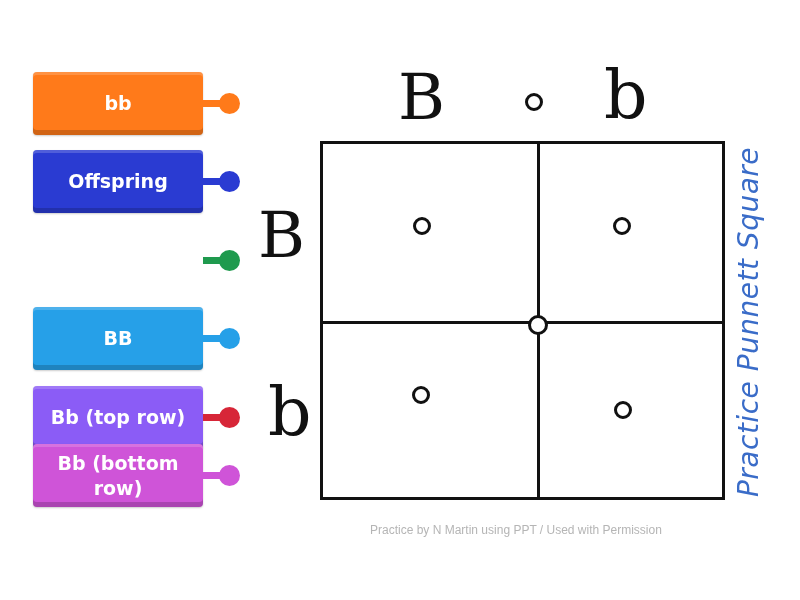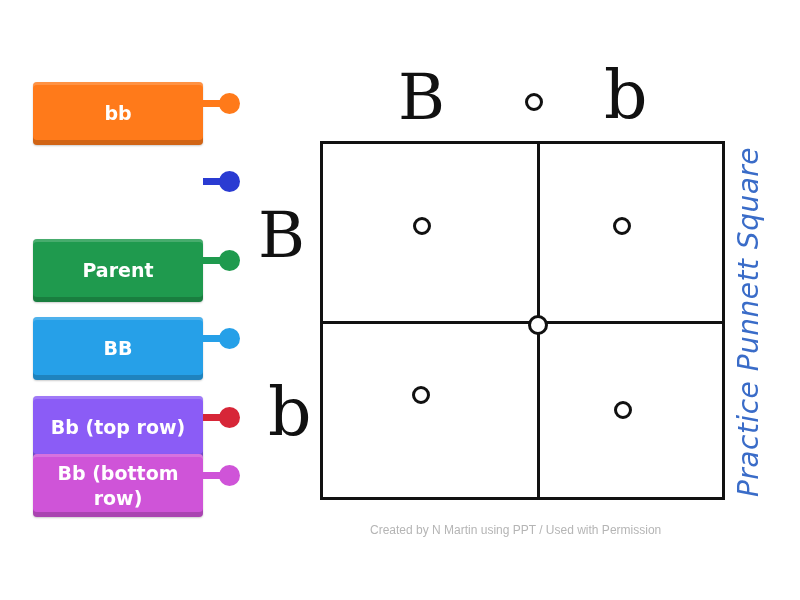--- a/index.html
+++ b/index.html
@@ -8,21 +8,20 @@
 
   .label-item { position: absolute; left: 33px; width: 210px; height: 63px; }
   .label-box {
     position: absolute; left: 0; top: 0; width: 170px; height: 63px;
     border-radius: 4px;
     display: flex; align-items: center; justify-content: center;
     color: #fff; font-weight: bold; font-size: 19px; line-height: 25px;
     text-align: center; padding: 0 2px;
     box-shadow: inset 0 -5px 0 rgba(0,0,0,0.18), inset 0 3px 0 rgba(255,255,255,0.18), 0 1px 2px rgba(0,0,0,0.2);
     cursor: grab;
-    margin-top: 10px;
   }
   .connector { position: absolute; left: 170px; top: 28px; width: 20px; height: 7px; }
   .pin { position: absolute; left: 186px; top: 21px; width: 21px; height: 21px; border-radius: 50%; cursor: grab; }
 
   .handwriting { position: absolute; font-family: "DejaVu Serif", serif; color: #111; }
 
   .grid { position: absolute; left: 320px; top: 141px; width: 405px; height: 359px; border: 3px solid #111; }
   .vline { position: absolute; left: 214px; top: 0; width: 3px; height: 100%; background: #111; }
   .hline { position: absolute; left: 0; top: 177px; width: 100%; height: 3px; background: #111; }
 
@@ -39,25 +38,25 @@
 </head>
 <body>
 
 <div id="labels">
   <div class="label-item" style="top:72px">
     <div class="label-box" style="background:#ff7a1a">bb</div>
     <div class="connector" style="background:#ff7a1a"></div>
     <div class="pin" style="background:#ff7a1a"></div>
   </div>
   <div class="label-item" style="top:150px">
+    <div class="label-box" style="background:#2a3bd2">Offspring</div>
     <div class="connector" style="background:#2a3bd2"></div>
     <div class="pin" style="background:#2a3bd2"></div>
   </div>
   <div class="label-item" style="top:229px">
-    <div class="label-box" style="background:#1f9a4e">Parent</div>
     <div class="connector" style="background:#1f9a4e"></div>
     <div class="pin" style="background:#1f9a4e"></div>
   </div>
   <div class="label-item" style="top:307px">
     <div class="label-box" style="background:#26a0e8">BB</div>
     <div class="connector" style="background:#26a0e8"></div>
     <div class="pin" style="background:#26a0e8"></div>
   </div>
   <div class="label-item" style="top:386px">
     <div class="label-box" style="background:#8b5cf6">Bb (top row)</div>
@@ -83,13 +82,13 @@
 
 <div class="target" style="left:525px; top:93px;"></div>
 <div class="target" style="left:413px; top:217px;"></div>
 <div class="target" style="left:613px; top:217px;"></div>
 <div class="target" style="left:528px; top:315px; width:20px; height:20px;"></div>
 <div class="target" style="left:412px; top:386px;"></div>
 <div class="target" style="left:614px; top:401px;"></div>
 
 <div class="vertical-title">Practice Punnett Square</div>
 
-<div class="credit">Created by N Martin using PPT / Used with Permission</div>
+<div class="credit">Practice by N Martin using PPT / Used with Permission</div>
 
 </body></html>

